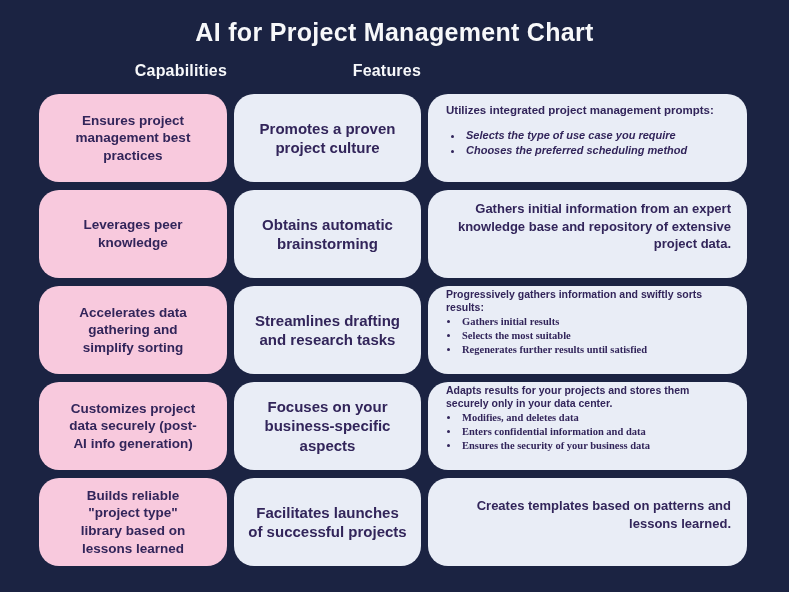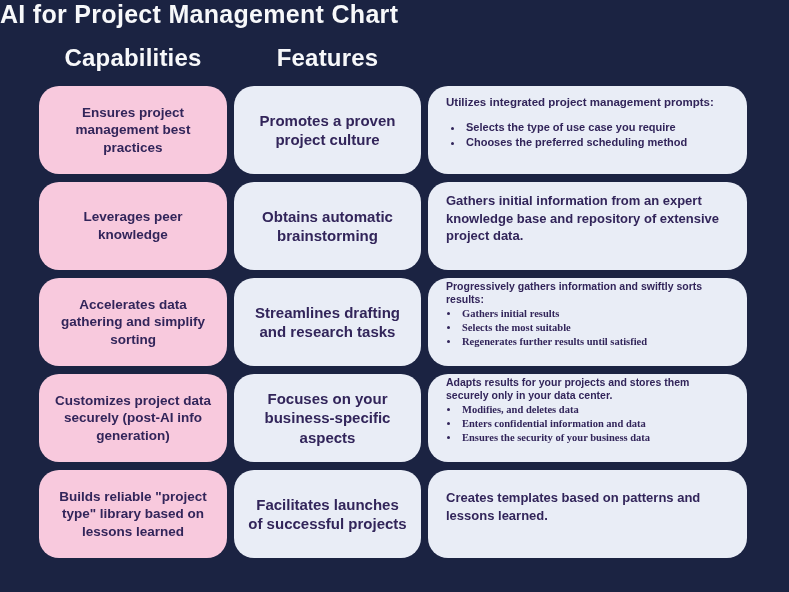--- a/index.html
+++ b/index.html
@@ -13,83 +13,84 @@
   * { margin: 0; padding: 0; box-sizing: border-box; }
   html, body { width: 789px; height: 592px; overflow: hidden; }
   body {
     background: var(--background);
     font-family: "Liberation Sans", "DejaVu Sans", sans-serif;
     color: var(--card_text);
   }
   .canvas { width: 789px; height: 592px; position: relative; }
 
   .page-title {
-    text-align: left;
+    margin-top: 18px;
+    text-align: center;
     color: var(--heading_text);
     font-size: 25px;
     font-weight: bold;
     letter-spacing: 0.3px;
   }
 
   .col-grid {
     display: grid;
     grid-template-columns: 188px 187px 319px;
     column-gap: 7px;
     margin-left: 39px;
     margin-right: 42px;
   }
   .headers { margin-top: 15px; }
   .header-cell {
-    text-align: center;
+    text-align: right;
     color: var(--heading_text);
-    font-size: 24px;
+    font-size: 16px;
     font-weight: bold;
     letter-spacing: 0.2px;
   }
 
   .cards { margin-top: 14px; grid-auto-rows: 88px; row-gap: 8px; }
 
   .card {
     border-radius: 20px;
     display: flex;
     flex-direction: column;
     justify-content: center;
     font-weight: bold;
     line-height: 1.3;
   }
   .card.capability {
     background: var(--capability_card);
     text-align: center;
-    padding: 8px 12px;
+    padding: 8px 28px;
     font-size: 13.5px;
   }
   .card.benefit {
     background: var(--benefit_card);
     text-align: center;
     padding: 8px 14px;
     font-size: 15px;
   }
   .card.feature {
     background: var(--feature_card);
     text-align: left;
     padding: 10px 16px 25px 18px;
   }
 
   .feature-intro { font-size: 11.5px; line-height: 1.3; }
   .feature-intro.small { font-size: 10.5px; }
   .feature-intro.center { text-align: left; }
-  .feature-paragraph { font-size: 13px; line-height: 1.35; }
+  .feature-paragraph { font-size: 13px; line-height: 1.35; text-align: right; }
   .feature-bullets {
     list-style: disc;
     margin-left: 18px;
     font-size: 11px;
     line-height: 1.35;
   }
   .feature-bullets.small { font-size: 10.5px; margin-left: 14px; font-family: Liberation Serif, serif; }
-  .feature-bullets.gap-top { margin-top: 10px; }
+  .feature-bullets.gap-top { margin-top: 10px; font-style: italic; }
   .feature-bullets li { padding-left: 2px; }
 </style>
 </head>
 <body>
 
 <div class="canvas">
 
   <h1 class="page-title">AI for Project Management Chart</h1>
 
   <div class="col-grid headers">

